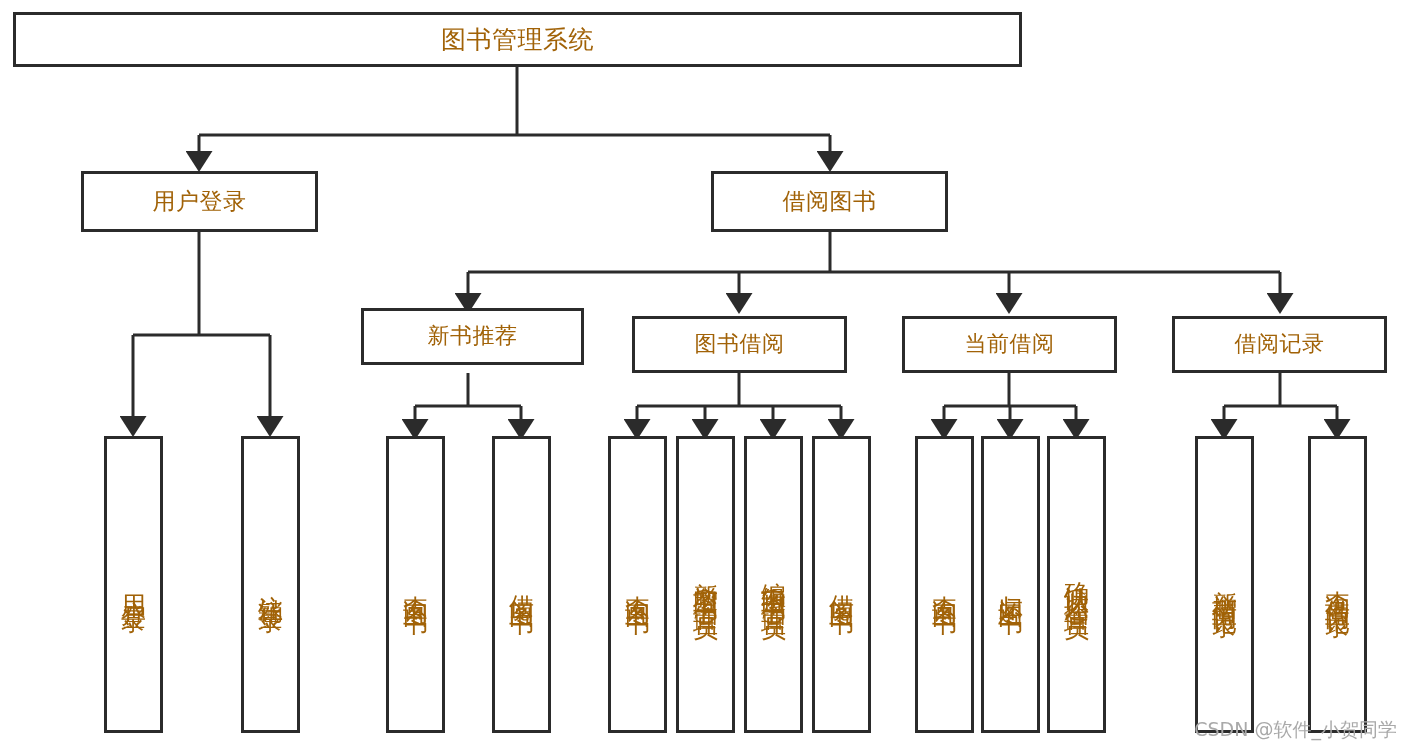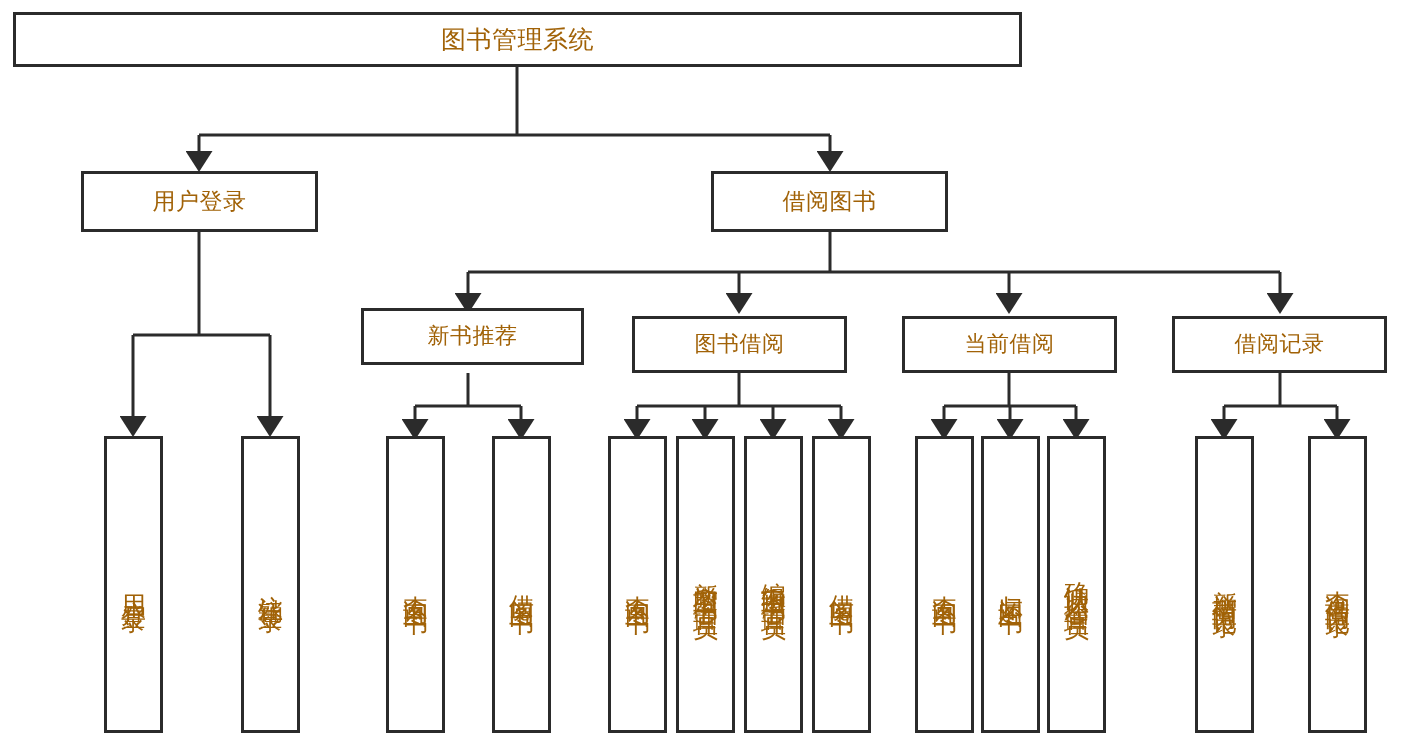--- a/index.html
+++ b/index.html
@@ -180,13 +180,14 @@
     <span class="node-label">确认归还（管理员）</span>
   </div>
 
   <div class="node-box leaf" style="left:1195px; top:436px; width:59px; height:297px;">
     <span class="node-label">新增借阅记录</span>
   </div>
   <div class="node-box leaf" style="left:1308px; top:436px; width:59px; height:297px;">
     <span class="node-label">查询借阅记录</span>
   </div>
 
+  <div id="watermark">CSDN @软件_小贺同学</div>
 </div>
 
 </body></html>

